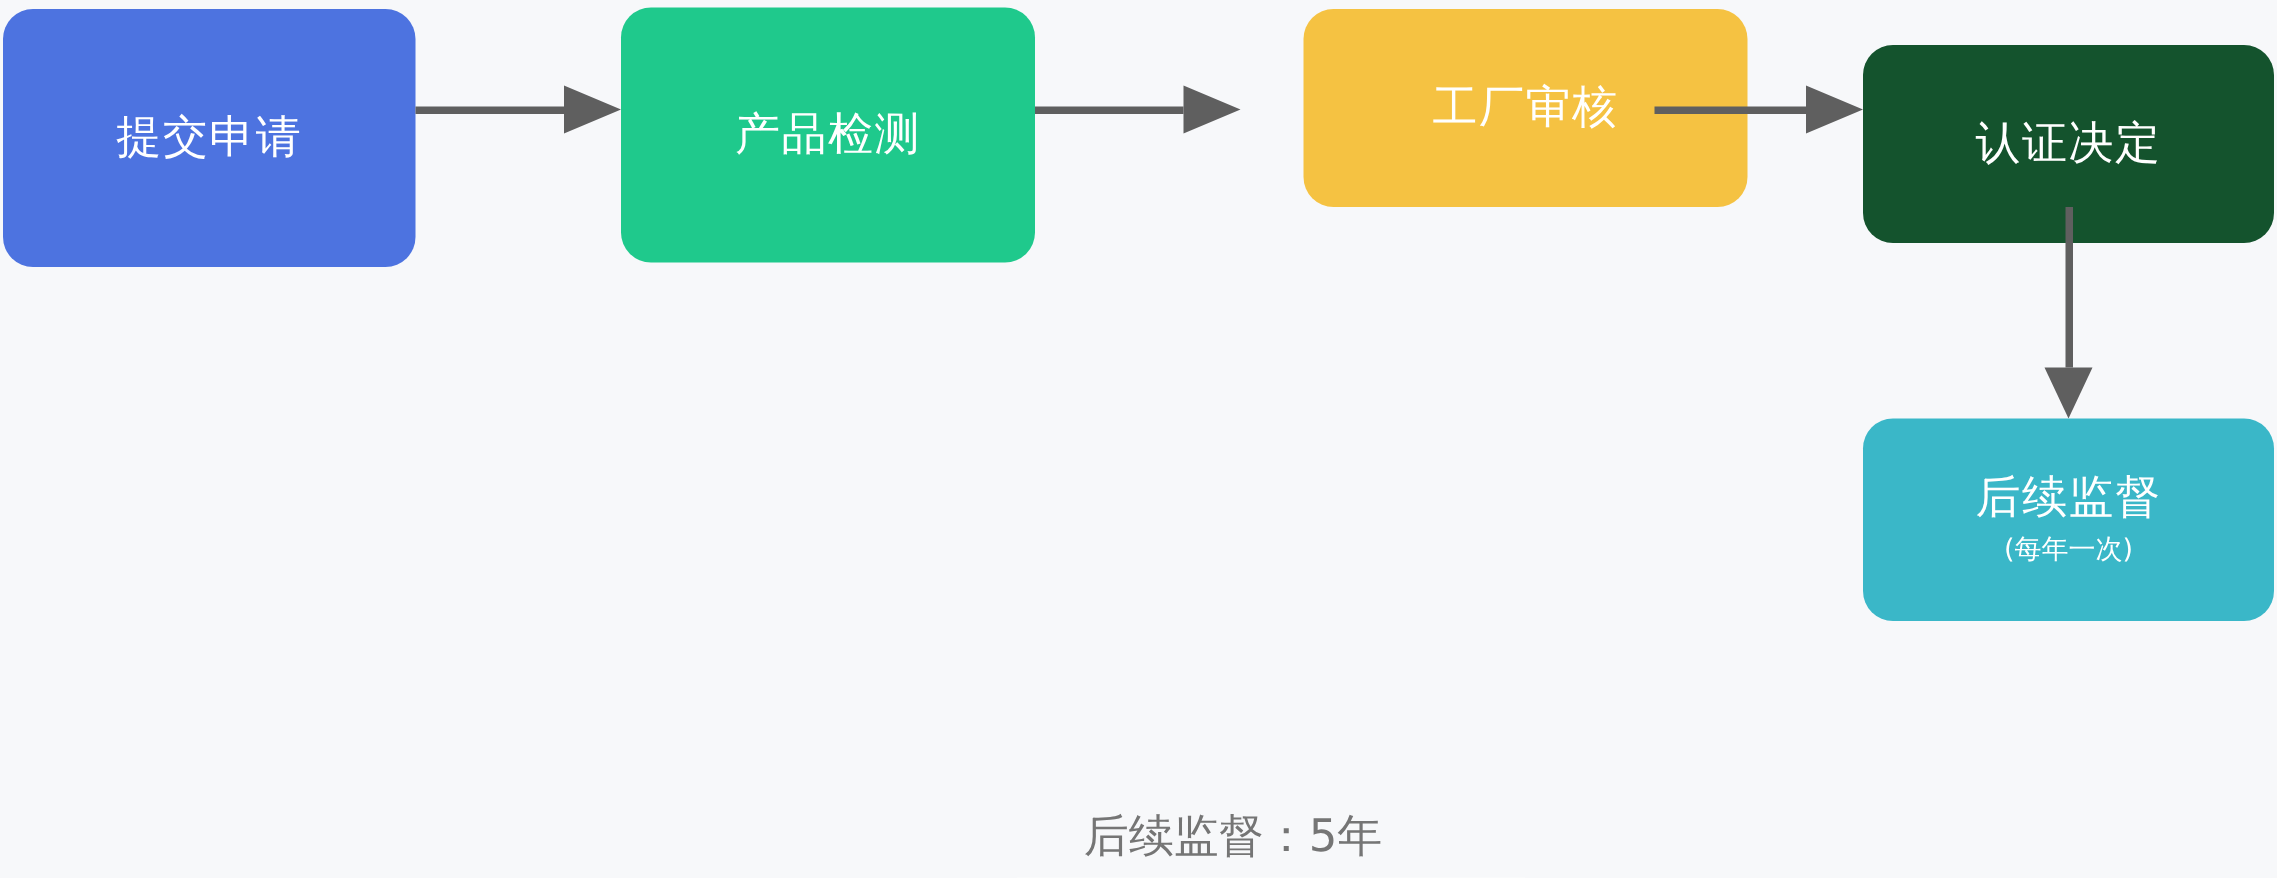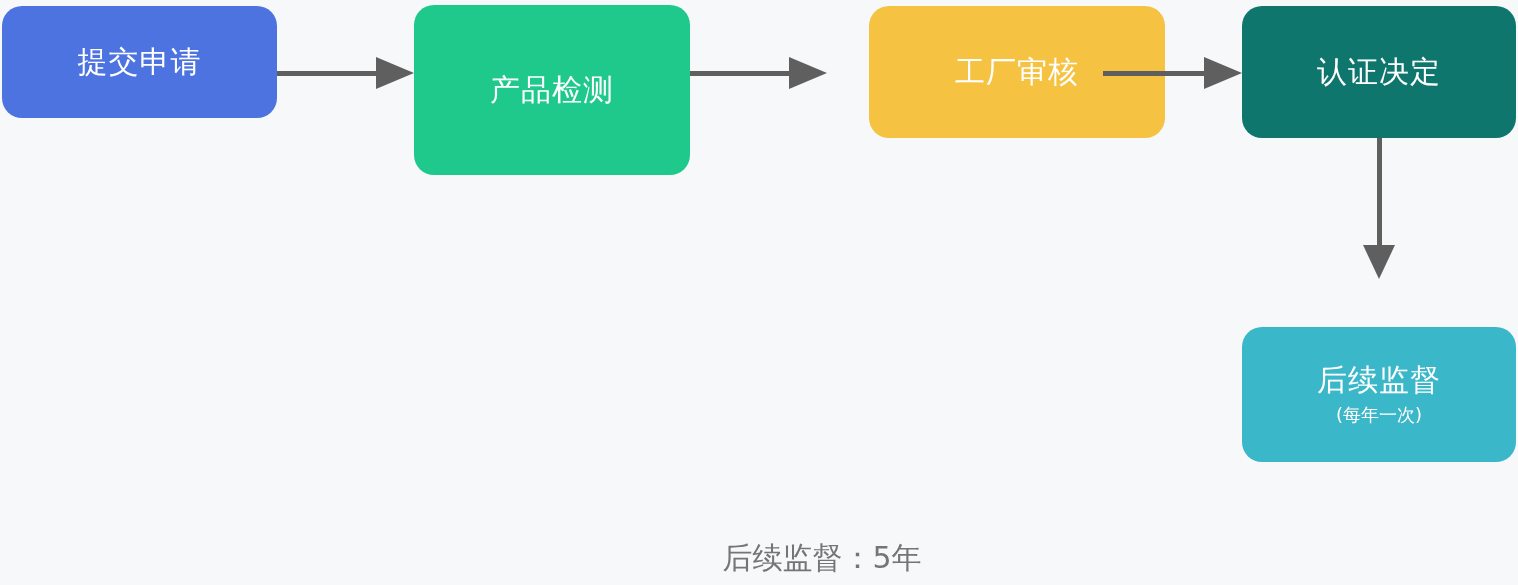--- a/index.html
+++ b/index.html
@@ -28,25 +28,25 @@
   .node-label {
     font-size: 30px;
     line-height: 1.15;
     letter-spacing: 1px;
   }
   .node-sublabel {
     font-size: 18px;
     line-height: 1.15;
     margin-top: 7px;
   }
-  .node-submit       { left: 2px;    top: 6px;   width: 275px; height: 112px; }
+  .node-submit       { left: 2px;    top: 6px;   width: 275px; height: 172px; }
   .node-testing      { left: 414px;  top: 5px;   width: 276px; height: 170px; }
   .node-audit        { left: 869px;  top: 6px;   width: 296px; height: 132px; }
   .node-decision     { left: 1242px; top: 6px;   width: 274px; height: 132px; }
-  .node-surveillance { left: 1242px; top: 279px; width: 274px; height: 135px; margin-top: 48px; }
+  .node-surveillance { left: 1242px; top: 279px; width: 274px; height: 135px; }
 
   .arrow-h {
     position: absolute;
     height: 32px;
     display: flex;
     align-items: center;
   }
   .arrow-h .shaft {
     flex: 1;
     height: 5px;
@@ -122,21 +122,21 @@
 
   <div class="node node-audit" style="background-color: rgb(245, 194, 66);">
     <span class="node-label">工厂审核</span>
   </div>
 
   <div class="arrow-h arrow-3">
     <span class="shaft"></span>
     <span class="head"></span>
   </div>
 
-  <div class="node node-decision" style="background-color: #0f766e;">
+  <div class="node node-decision" style="background-color: #14532d; margin-top: 24px;">
     <span class="node-label">认证决定</span>
   </div>
 
   <div class="arrow-v">
     <span class="shaft"></span>
     <span class="head"></span>
   </div>
 
   <div class="node node-surveillance" style="background-color: rgb(58, 183, 200);">
     <span class="node-label">后续监督</span>

